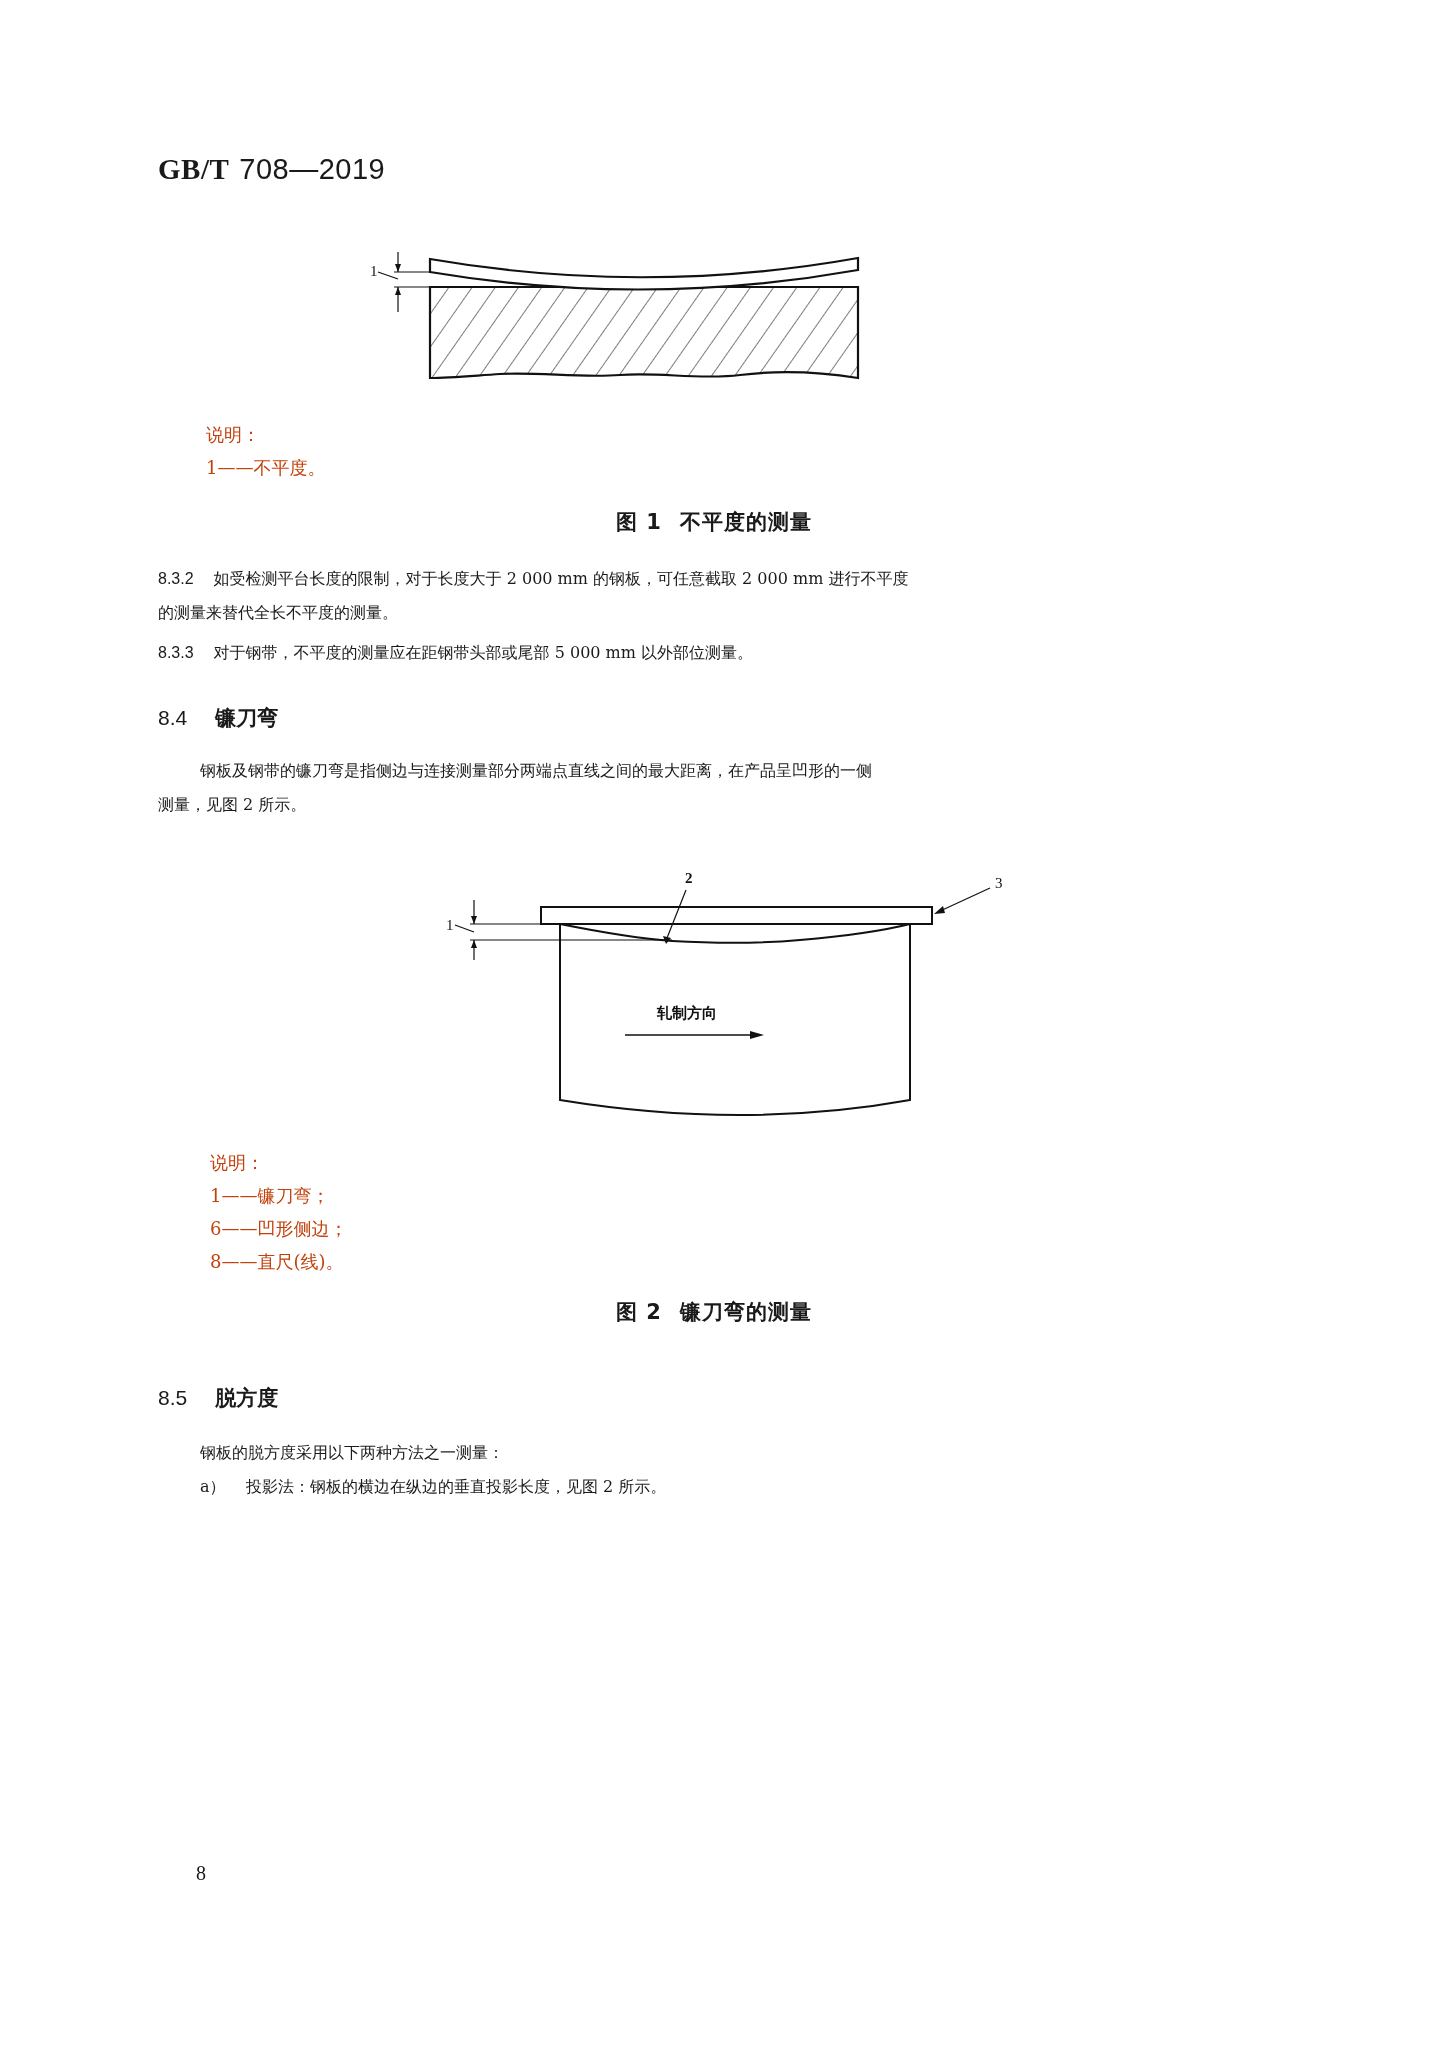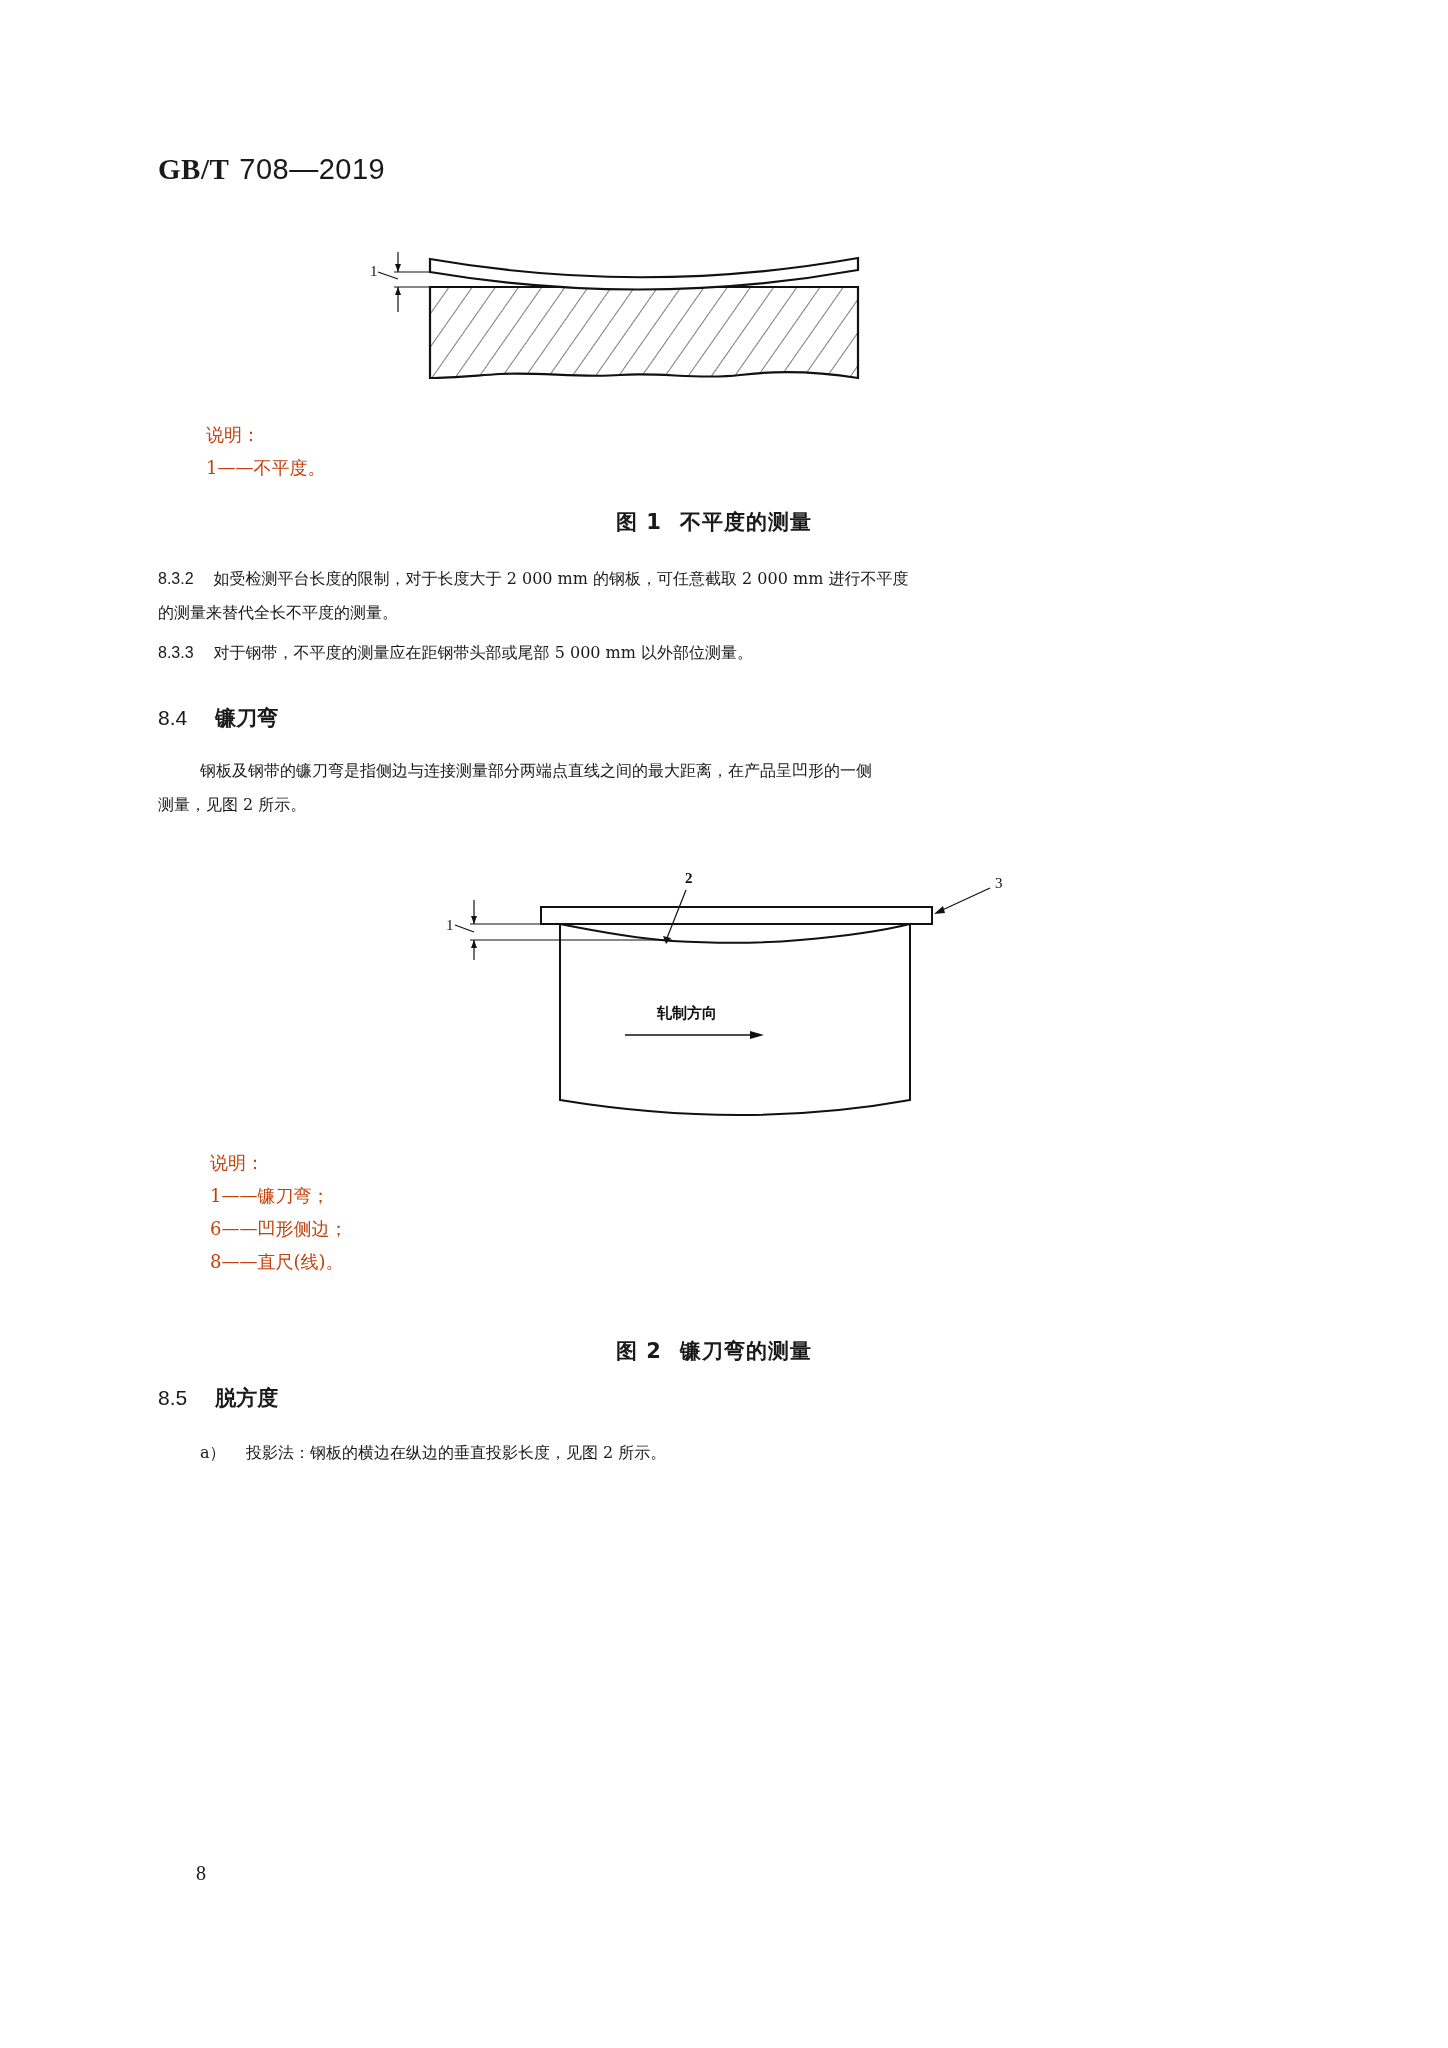--- a/index.html
+++ b/index.html
@@ -108,26 +108,27 @@
   <polygon points="750,1031 764,1035 750,1039" fill="#111"></polygon>
 </svg>
 <div class="abs" style="left:657px;top:1004px;font-family:'DejaVu Sans','Liberation Sans',sans-serif;font-size:15px;font-weight:bold;color:#111;">轧制方向</div>
 
 <div class="abs legend" style="left:210px;top:1146px;">
   <div>说明：</div>
   <div>1——镰刀弯；</div>
   <div>6——凹形侧边；</div>
   <div>8——直尺(线)。</div>
 </div>
-<div class="abs caption" style="left:616px;top:1337px;">
+<div class="abs caption" style="left:616px;top:1298px;">
   <span class="fig">图 2</span><span>镰刀弯的测量</span>
 </div>
 
 <div class="abs heading" style="left:158px;top:1384px;">
   <span class="hnum">8.5</span><span>脱方度</span>
 </div>
 <div class="abs body-text" style="left:158px;top:1436px;width:1140px;">
+  <div style="padding-left:42px;">钢板的脱方度采用以下两种方法之一测量：</div>
   <div style="padding-left:42px;">
     <span style="display:inline-block;width:46px;">a）</span><span>投影法：钢板的横边在纵边的垂直投影长度，见图 2 所示。</span>
   </div>
 </div>
 
 <div class="abs page-num" style="left:196px;top:1862px;">8</div>
 
 </body></html>

